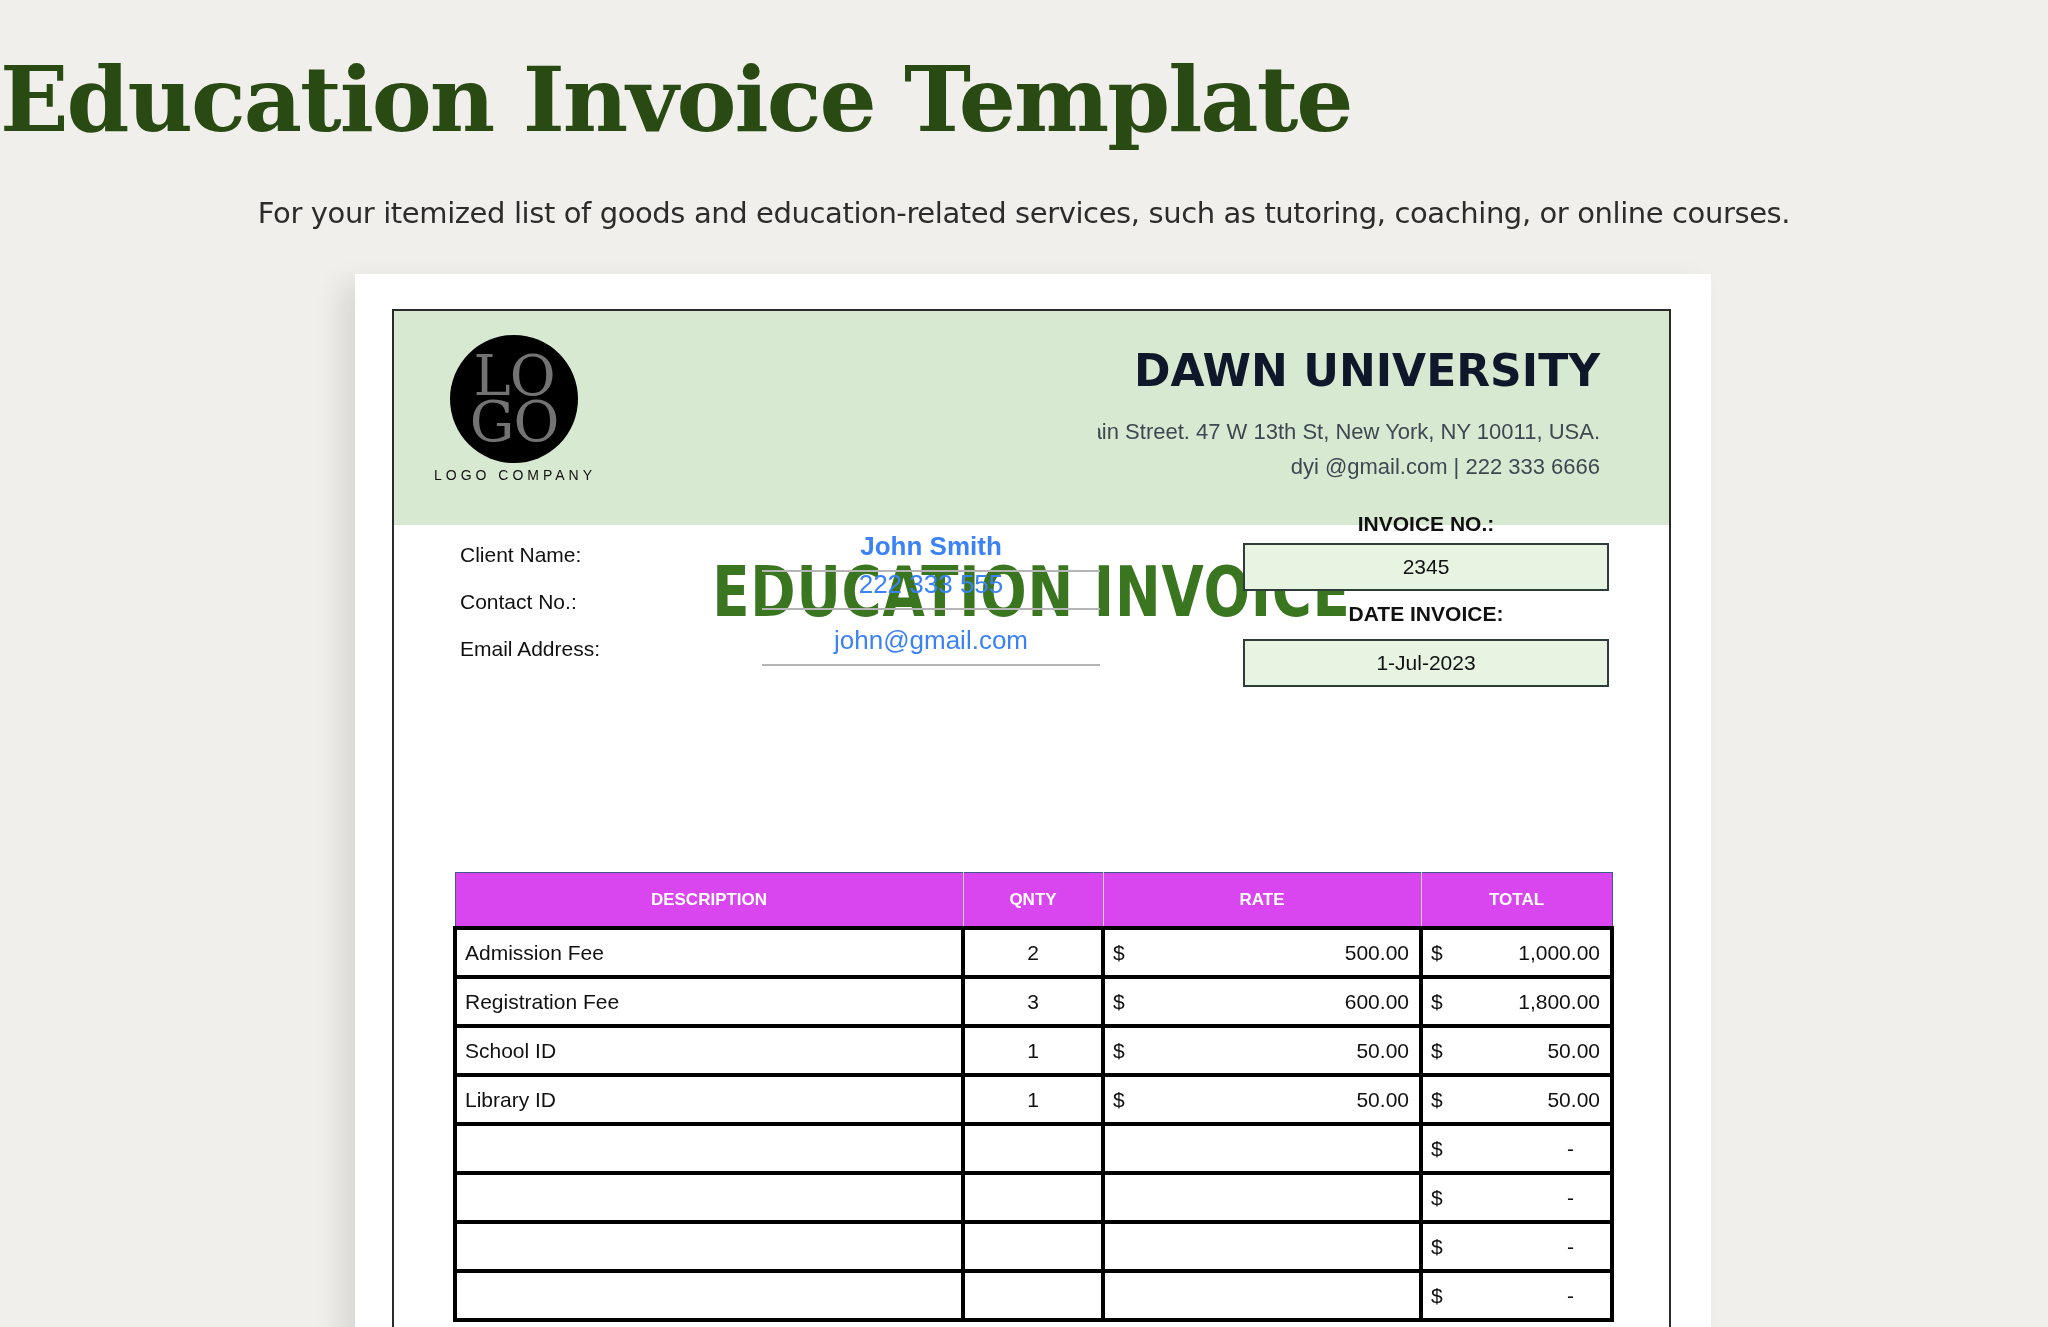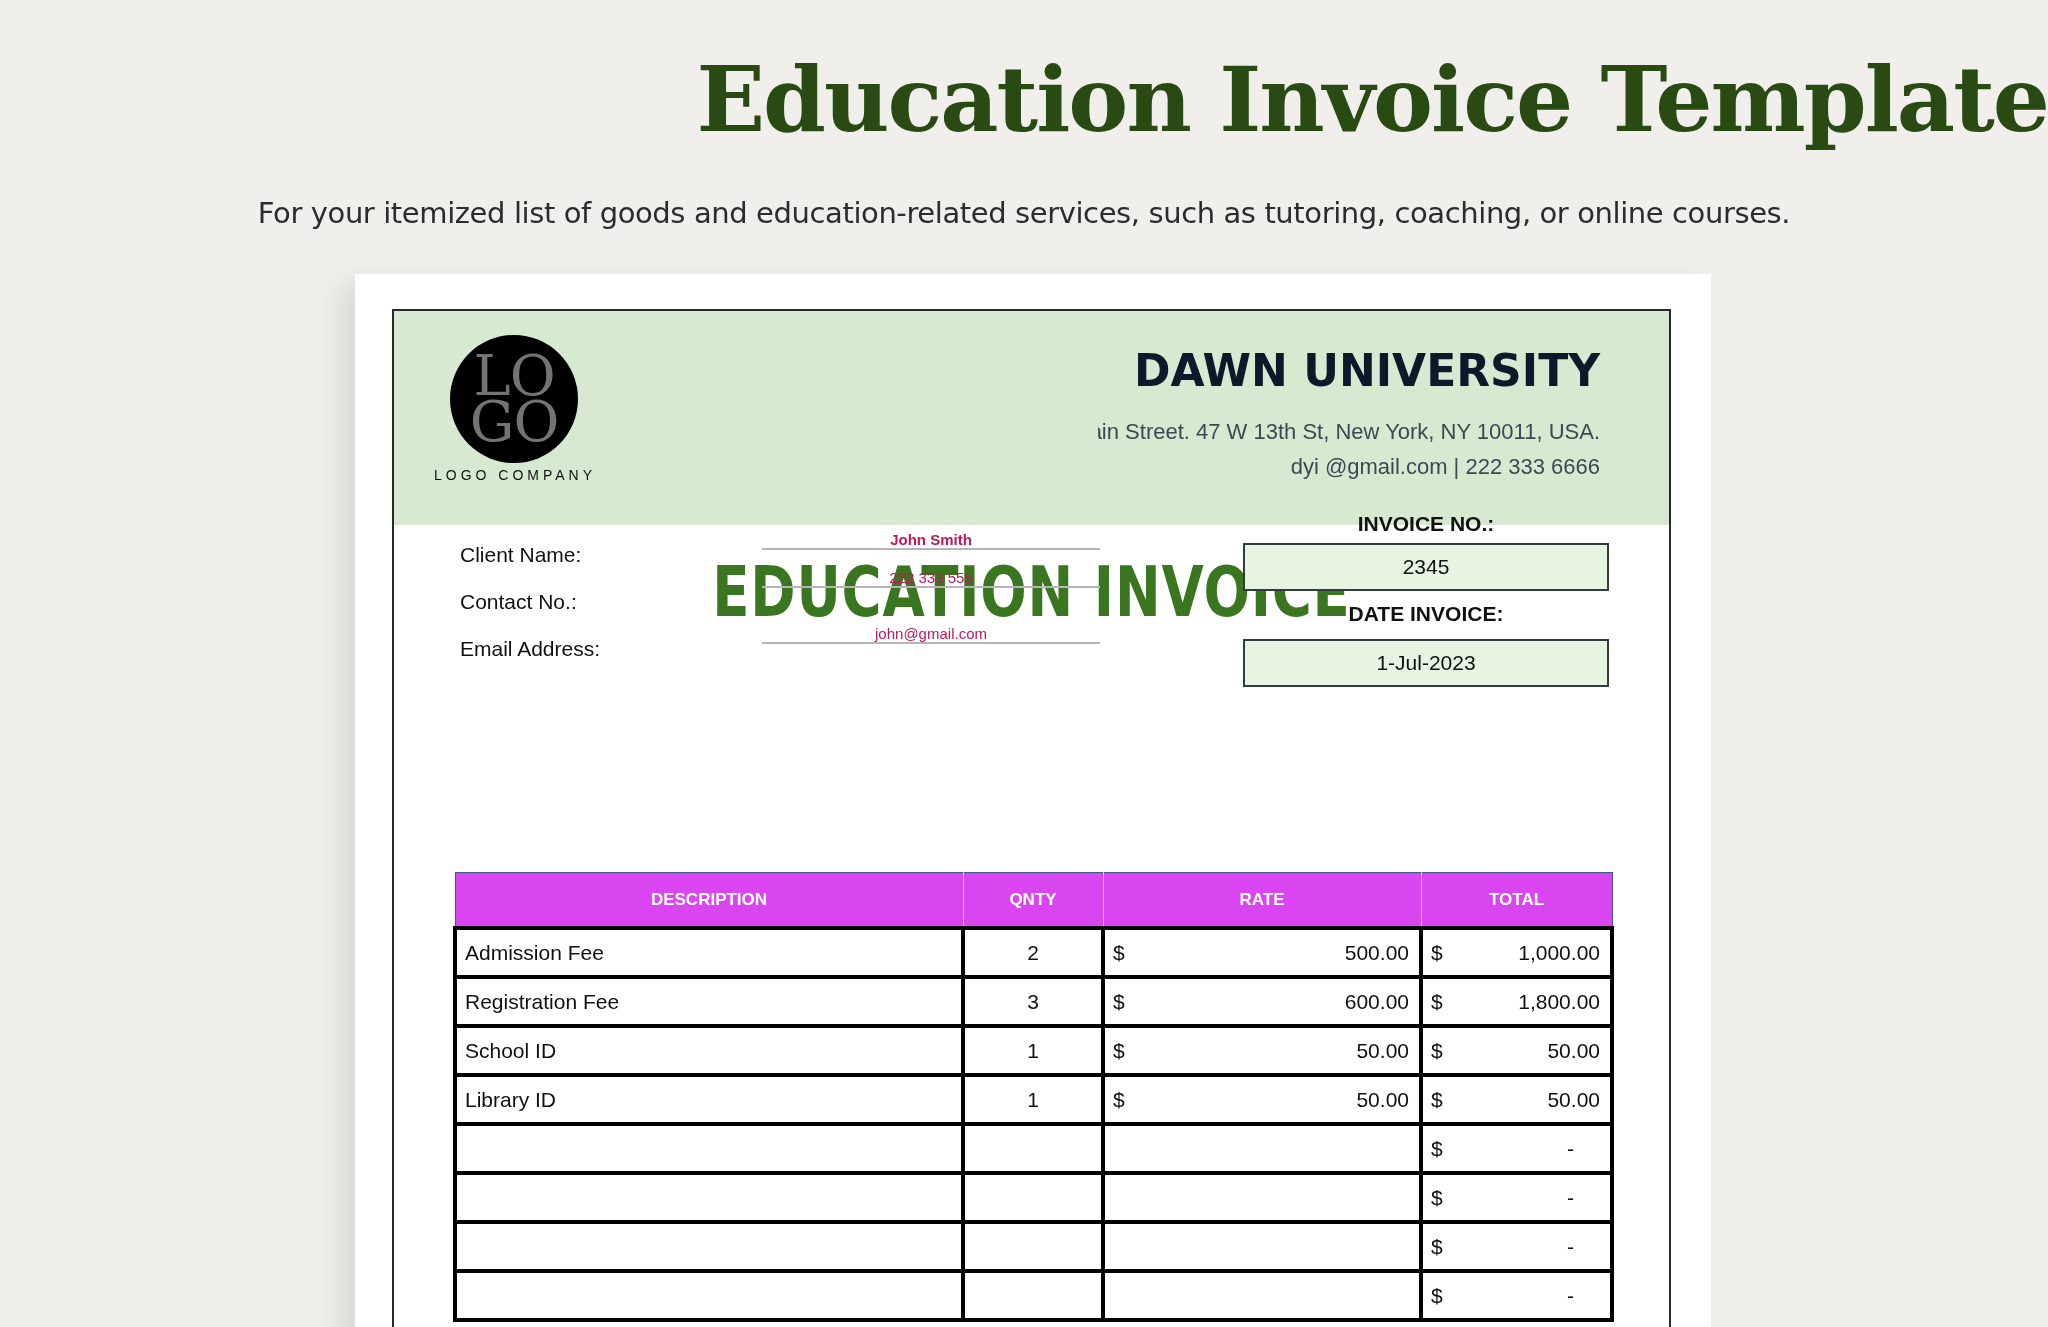--- a/index.html
+++ b/index.html
@@ -3,21 +3,21 @@
 <meta charset="utf-8">
 <style>
   html, body { margin: 0; padding: 0; }
   body {
     width: 2048px; height: 1327px; overflow: hidden;
     background: #f0efeb; position: relative;
     font-family: "Liberation Sans", sans-serif;
   }
   .page-title {
     position: absolute; left: 0; right: 0; top: 54px;
-    text-align: right; font-family: "DejaVu Serif", serif;
+    text-align: left; font-family: "DejaVu Serif", serif;
     font-weight: bold; font-size: 90px; color: #2a4a14;
     letter-spacing: -2px; line-height: 1;
   }
   .page-subtitle {
     position: absolute; left: 0; right: 0; top: 199px;
     text-align: center; font-family: "DejaVu Sans", sans-serif;
     font-size: 29px; color: #2c2c2c; line-height: 1;
     letter-spacing: -0.4px;
   }
   .paper {
@@ -66,21 +66,21 @@
     position: absolute; left: 0; right: 0; top: 246px;
     text-align: center; font-family: "DejaVu Sans", sans-serif;
     font-weight: bold; font-size: 70px; color: #3a7520;
     line-height: 1; transform: scaleX(0.78); letter-spacing: 1px;
   }
   .client-label {
     position: absolute; left: 66px; font-size: 21px; color: #111;
   }
   .client-value {
     position: absolute; left: 368px; width: 338px; text-align: center;
-    font-size: 15px; color: #be185d; padding-bottom: 0;
+    font-size: 26px; color: #3b82f6; padding-bottom: 8px;
     border-bottom: 2px solid #b5b5b5;
   }
   .client-value.bold { font-weight: bold; }
   .meta-label {
     position: absolute; left: 849px; width: 366px; text-align: center;
     font-size: 21px; font-weight: bold; color: #111;
   }
   .meta-box {
     position: absolute; left: 849px; width: 366px; height: 48px;
     background: #e6f4e1; border: 2px solid #2e3d3a; box-sizing: border-box;

